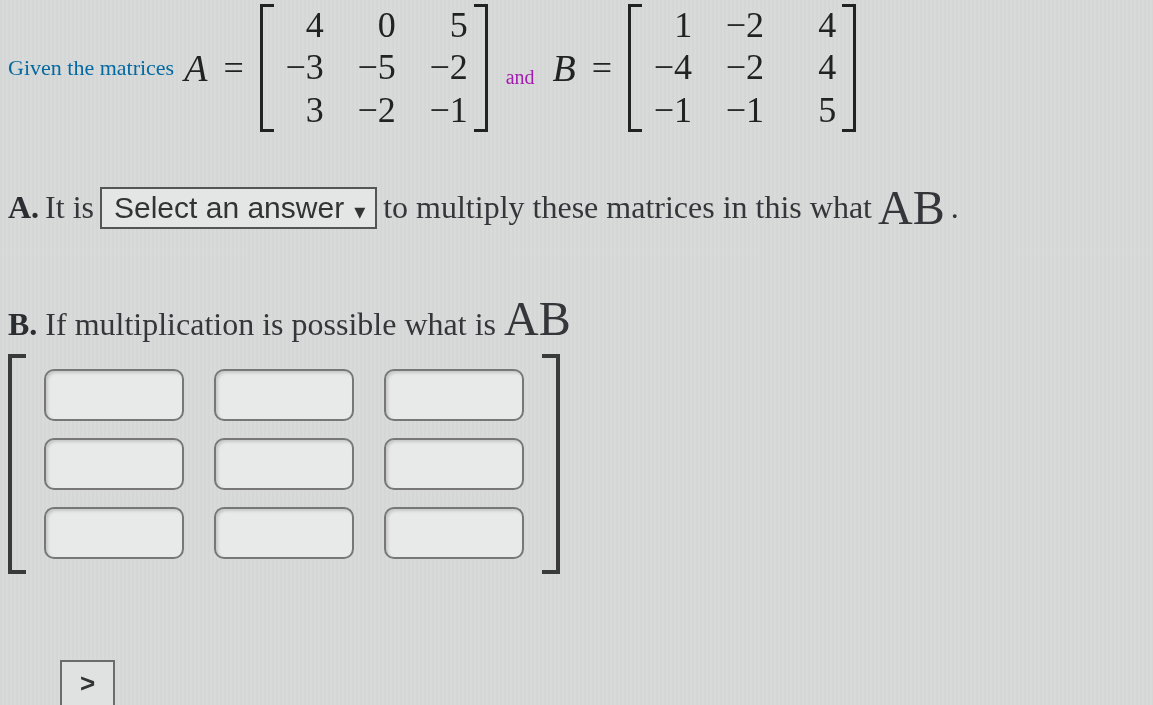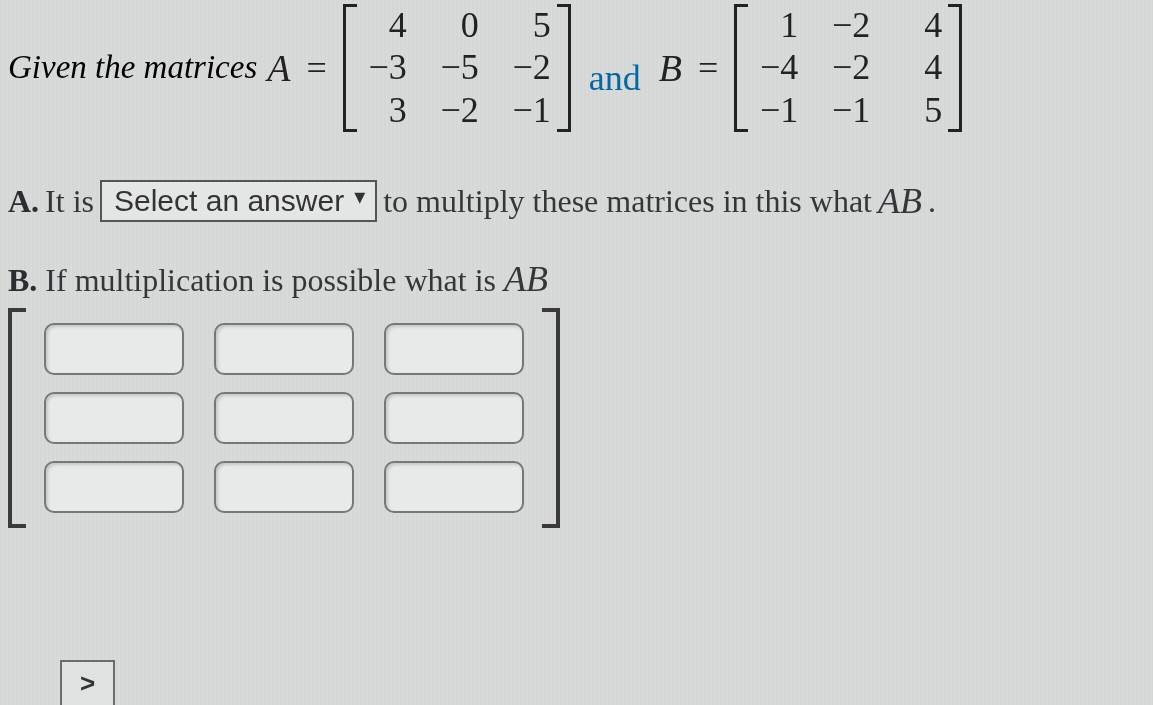--- a/index.html
+++ b/index.html
@@ -21,21 +21,21 @@
     }
     .content { position: relative; padding: 0 8px; }
     .given-row {
       display: flex;
       align-items: center;
       gap: 10px;
       font-size: 32px;
       margin-top: 0;
       height: 135px;
     }
-    .given-text { font-size: 33px; color: #000000; font-style: italic; }
+    .given-text { font-size: 22px; color: #0369a1; }
     .var { font-style: italic; font-family: 'Times New Roman', serif; font-size: 38px; }
     .eq { font-family: 'Times New Roman', serif; font-size: 36px; padding: 0 6px; }
     .matrix {
       display: inline-flex;
       align-items: stretch;
       height: 128px;
     }
     .bracket-left, .bracket-right {
       width: 14px;
       position: relative;
@@ -49,48 +49,48 @@
       grid-template-columns: repeat(3, auto);
       grid-auto-rows: 1fr;
       align-items: center;
       column-gap: 28px;
       row-gap: 0;
       padding: 0 6px;
       font-family: 'Times New Roman', serif;
       font-size: 36px;
     }
     .mcell { text-align: right; min-width: 44px; }
-    .and-text { font-size: 36px; padding: 0 8px; color:#0369a1;margin-top:20px; }
+    .and-text { font-size: 20px; padding: 0 8px; color:#a21caf;margin-top:20px; }
     
     .partA {
       margin-top: 45px;
       font-size: 32px;
       color: #34373a;
       display: flex;
       align-items: center;
       flex-wrap: wrap;
       gap: 6px;
     }
     .bold { font-weight: bold; color:#2b2e31; }
     .select-box {
       display: inline-flex;
-      align-items: flex-start;
+      align-items: flex-end;
       border: 2px solid #555;
       background: #e4e6e5;
       padding: 2px 10px 2px 12px;
       font-size: 30px;
       font-family: Verdana, Geneva, sans-serif;
       color: #333;
       gap: 10px;
     }
     .chev { font-size: 22px; color:#333; }
-    .ab { font-style: italic; font-family: 'Times New Roman', serif; font-size: 36px; }
+    .ab { font-family: 'Times New Roman', serif; font-size: 48px; }
     
     .partB {
-      margin-top: 36px;
+      margin-top: 56px;
       font-size: 32px;
       color: #34373a;
     }
     
     .answer-matrix {
       margin-top: 8px;
       display: inline-flex;
       align-items: stretch;
       height: 220px;
     }

